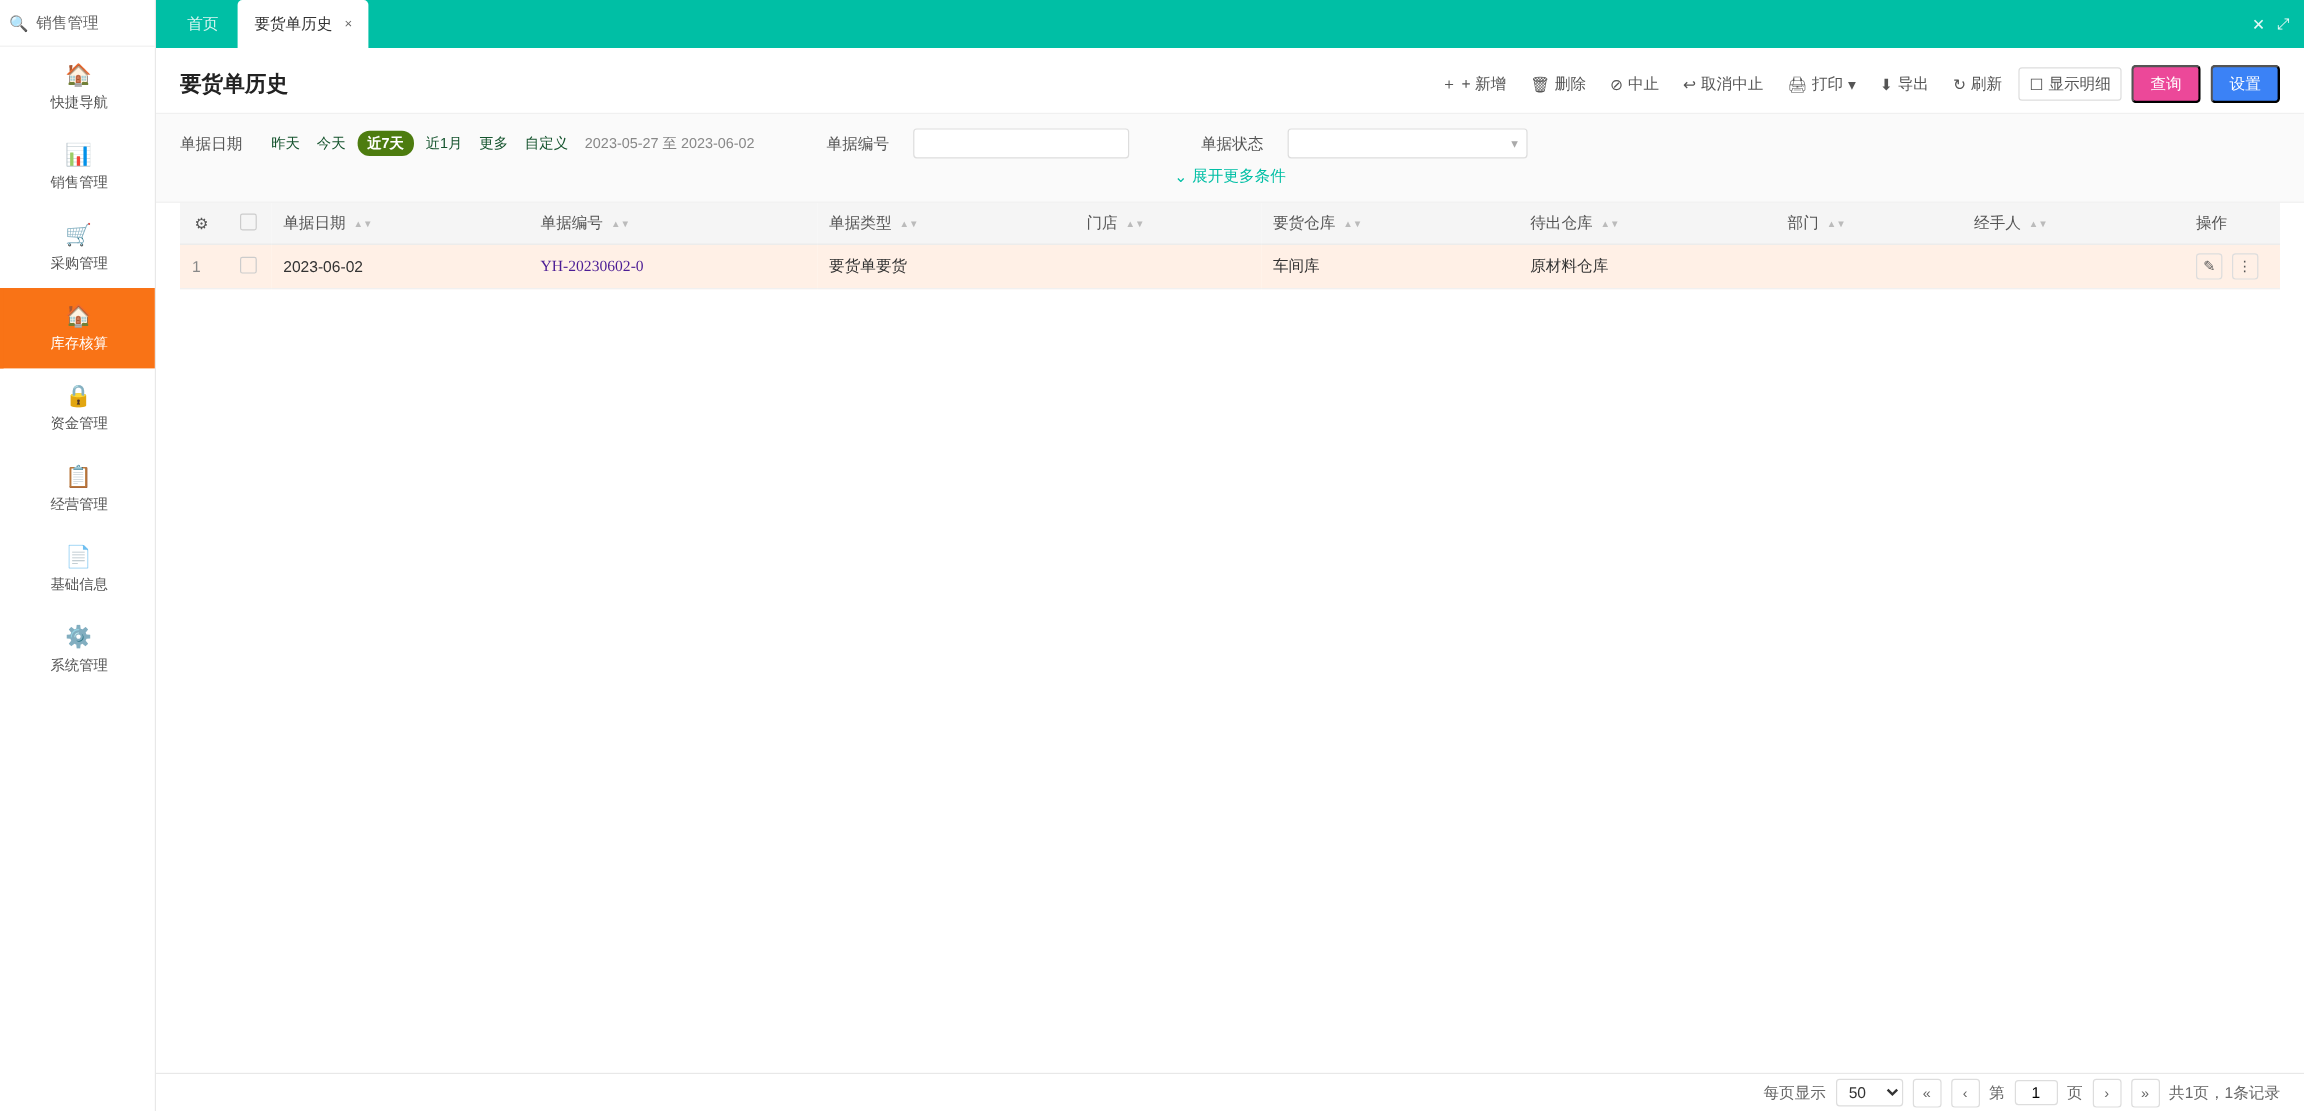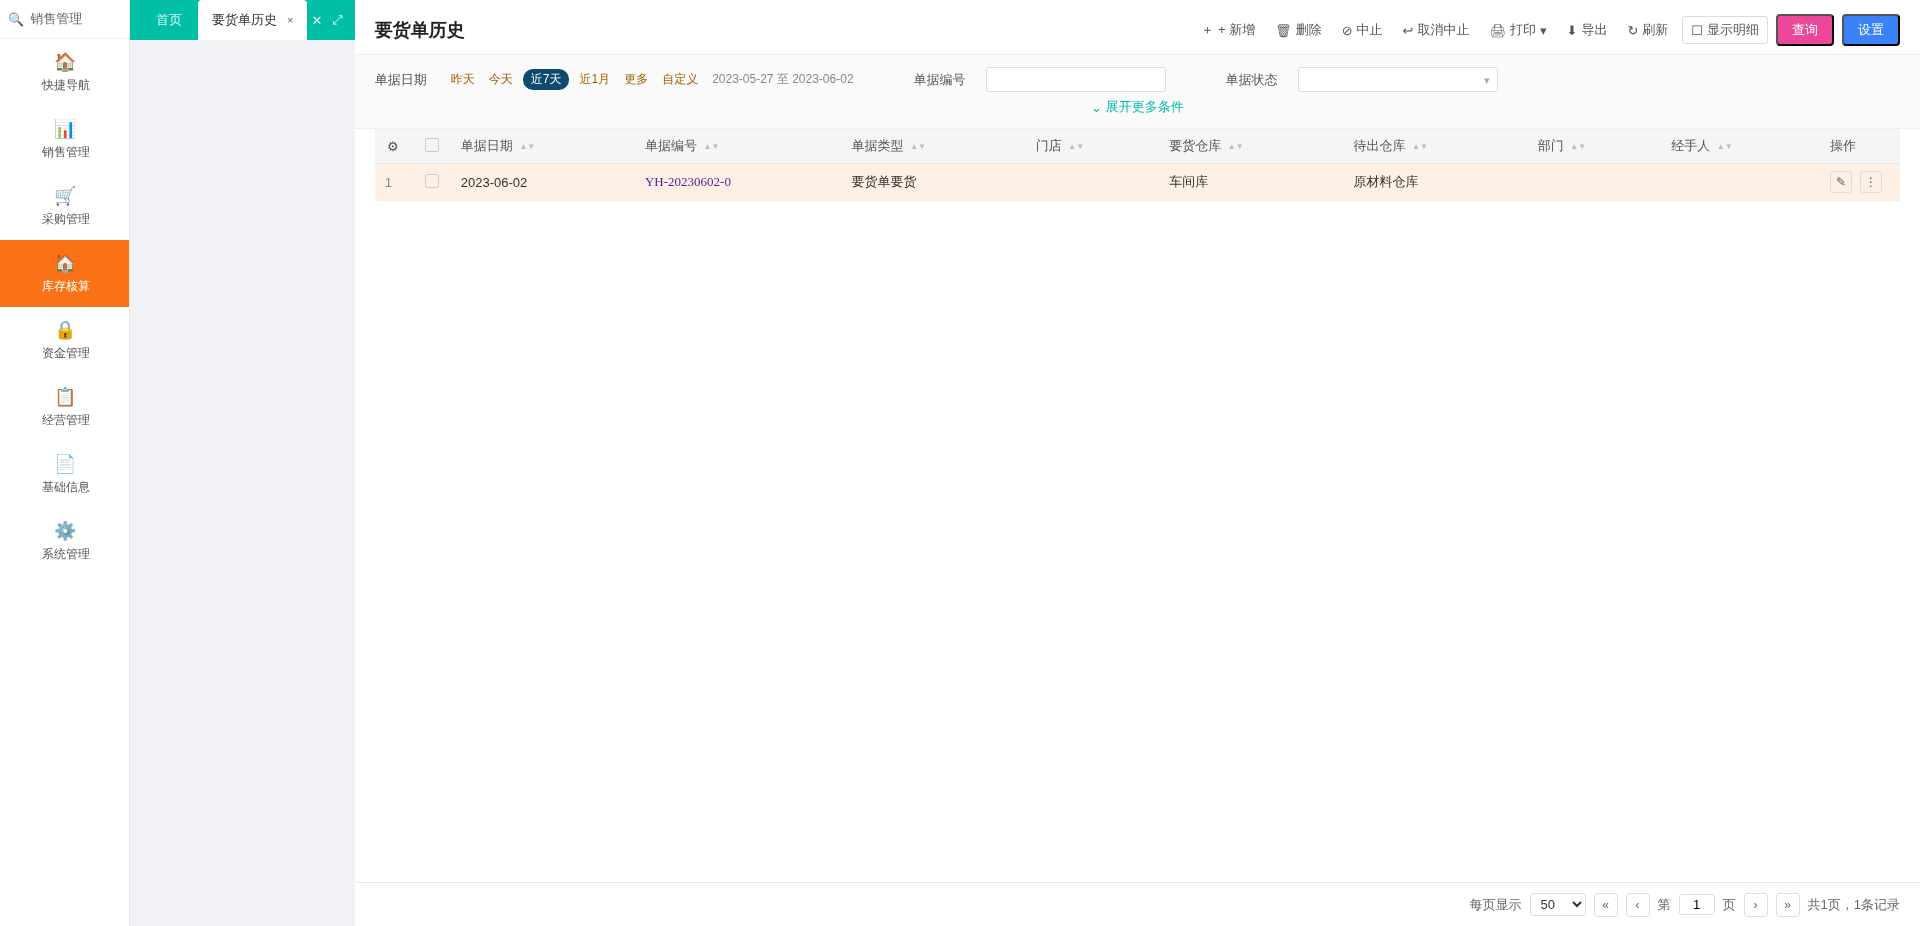--- a/index.html
+++ b/index.html
@@ -11,21 +11,21 @@
     
     .sidebar { width: 130px; background: #fff; display: flex; flex-direction: column; border-right: 1px solid #e8e8e8; flex-shrink: 0; }
     .sidebar-search { padding: 10px 8px; display: flex; align-items: center; gap: 6px; cursor: pointer; border-bottom: 1px solid #f0f0f0; }
     .sidebar-search span { color: #666; font-size: 13px; }
     .sidebar-item { display: flex; flex-direction: column; align-items: center; padding: 12px 0; cursor: pointer; color: #555; font-size: 12px; gap: 4px; border-left: 3px solid transparent; }
     .sidebar-item.active { color: #fff; background: #f97316; border-left-color: #f97316; }
     .sidebar-item.active .sidebar-icon { color: #fff; }
     .sidebar-icon { font-size: 18px; }
 
     
-    .main-area { flex: 1; display: flex; flex-direction: row; overflow: hidden; }
+    .main-area { flex: 1; display: flex; flex-direction: column; overflow: hidden; }
     .top-bar { height: 40px; background: #00bfa5; display: flex; align-items: center; padding: 0 12px; gap: 2px; }
     .top-tab { padding: 0 14px; height: 40px; display: flex; align-items: center; font-size: 13px; color: rgba(255,255,255,0.85); cursor: pointer; gap: 6px; }
     .top-tab.active { background: #fff; color: #333; border-radius: 4px 4px 0 0; }
     .tab-close { font-size: 11px; color: #999; cursor: pointer; margin-left: 4px; }
     .top-tab.active .tab-close { color: #666; }
     .top-bar-spacer { flex: 1; }
     .top-bar-actions { display: flex; align-items: center; gap: 10px; }
     .top-bar-btn { color: rgba(255,255,255,0.9); cursor: pointer; font-size: 13px; display: flex; align-items: center; gap: 2px; }
 
     
@@ -35,22 +35,22 @@
     .header-actions { display: flex; align-items: center; gap: 8px; }
     .action-btn { display: flex; align-items: center; gap: 4px; cursor: pointer; font-size: 13px; color: #555; padding: 4px 6px; border-radius: 3px; }
     .action-btn.primary { background: #ec4899; color: #fff; border-radius: 4px; padding: 5px 14px; font-size: 13px; }
     .display-cell-btn { display: flex; align-items: center; gap: 4px; font-size: 13px; color: #555; cursor: pointer; border: 1px solid #ddd; padding: 4px 8px; border-radius: 3px; }
 
     
     .filter-area { padding: 12px 20px; background: #fafafa; border-bottom: 1px solid #efefef; }
     .filter-row { display: flex; align-items: center; gap: 20px; margin-bottom: 6px; }
     .filter-label { color: #555; font-size: 13px; white-space: nowrap; }
     .date-options { display: flex; align-items: center; gap: 6px; }
-    .date-option { font-size: 12px; color: #a16207; cursor: pointer; padding: 1px 4px; border-radius: 3px; }
-    .date-option.active { background: #0c4a6e; color: #fff; border-radius: 10px; padding: 2px 8px; }
+    .date-option { font-size: 12px; color: #14532d; cursor: pointer; padding: 1px 4px; border-radius: 3px; }
+    .date-option.active { background: #4d7c0f; color: #fff; border-radius: 10px; padding: 2px 8px; font-weight: bold; }
     .date-range { font-size: 12px; color: #888; margin-left: 4px; }
     .filter-input { border: 1px solid #ddd; padding: 4px 8px; border-radius: 3px; font-size: 13px; color: #333; width: 180px; outline: none; }
     .filter-select { border: 1px solid #ddd; padding: 4px 8px; border-radius: 3px; font-size: 13px; color: #333; width: 200px; background: #fff; outline: none; appearance: none; }
     .select-wrapper { position: relative; display: inline-block; }
     .select-wrapper::after { content: "▾"; position: absolute; right: 8px; top: 50%; transform: translateY(-50%); color: #aaa; pointer-events: none; font-size: 11px; }
     .expand-more { display: flex; align-items: center; justify-content: center; gap: 4px; color: #00bfa5; font-size: 13px; cursor: pointer; margin-top: 4px; }
 
     
     .table-area { flex: 1; overflow: auto; padding: 0 20px; }
     table { width: 100%; border-collapse: collapse; }
@@ -60,21 +60,21 @@
     td { padding: 7px 10px; font-size: 13px; color: #333; border-bottom: 1px solid #f0f0f0; }
     tr.data-row.selected { background: #fff0e6; }
     .row-number { color: #888; }
     .doc-link { color: #4c1d95; text-decoration: none; cursor: pointer; font-family: Liberation Serif, serif; }
     .ops-btn { display: inline-flex; align-items: center; justify-content: center; width: 22px; height: 22px; border: 1px solid #ddd; border-radius: 3px; cursor: pointer; font-size: 12px; color: #555; margin-right: 4px; }
 
     
     .table-footer { padding: 8px 20px; background: #fdf6f0; border-top: 1px solid #f0e8e0; font-size: 13px; color: #666; }
 
     
-    .pagination-bar { height: 44px; border-top: 1px solid #e8e8e8; display: flex; align-items: center; justify-content: flex-end; padding: 0 20px; gap: 8px; background: #fff; }
+    .pagination-bar { height: 32px; border-top: 1px solid #e8e8e8; display: flex; align-items: center; justify-content: flex-end; padding: 0 20px; gap: 8px; background: #fff; }
     .page-size-label { color: #666; font-size: 13px; }
     .page-size-select { border: 1px solid #ddd; border-radius: 3px; padding: 2px 6px; font-size: 13px; color: #333; background: #fff; }
     .page-btn { width: 24px; height: 24px; display: inline-flex; align-items: center; justify-content: center; border: 1px solid #ddd; border-radius: 3px; cursor: pointer; font-size: 12px; color: #666; background: #fff; }
     .page-input-label { color: #666; font-size: 13px; }
     .page-input { width: 36px; border: 1px solid #ddd; border-radius: 3px; text-align: center; font-size: 13px; padding: 2px; }
     .page-total { color: #666; font-size: 13px; }
 
     
     .checkbox { width: 14px; height: 14px; border: 1px solid #ccc; border-radius: 2px; display: inline-block; cursor: pointer; }
     .settings-icon { width: 16px; height: 16px; cursor: pointer; display: inline-flex; align-items: center; justify-content: center; }

